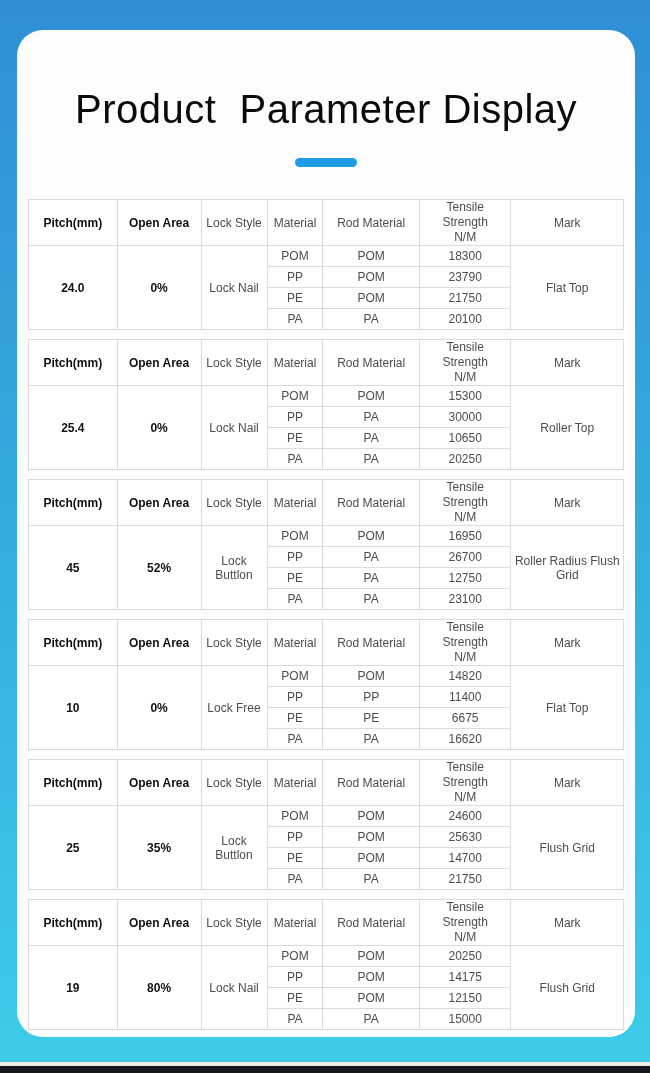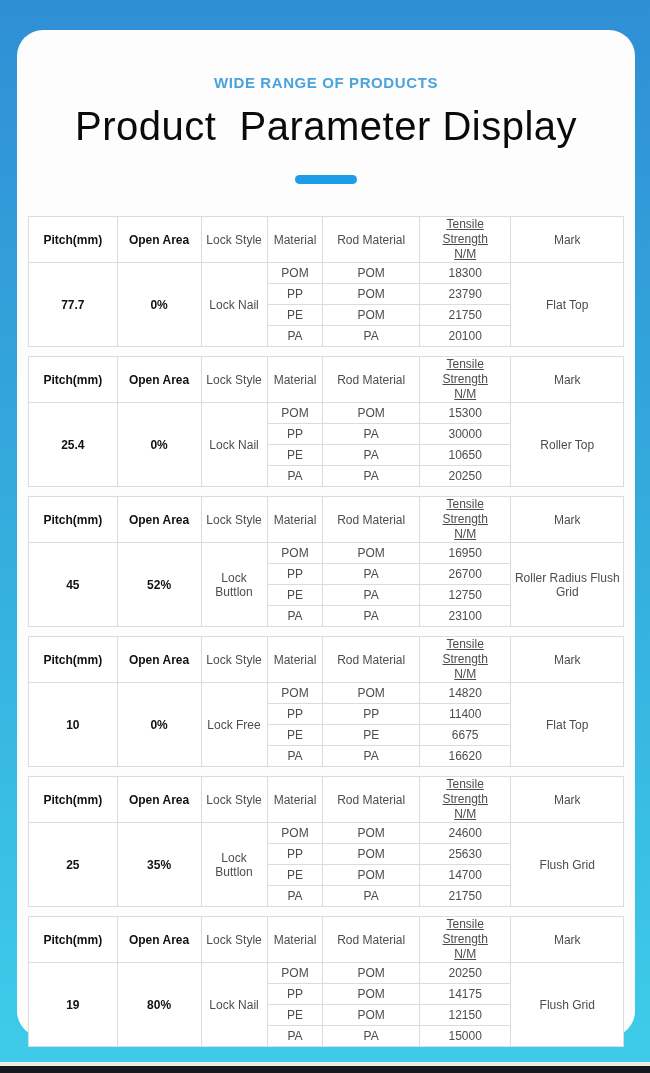--- a/index.html
+++ b/index.html
@@ -40,33 +40,32 @@
   table.ptable th, table.ptable td {
     border:1px solid #dcdcdc; text-align:center; vertical-align:middle;
     font-size:12px; color:#4d4d4d; font-weight:normal; padding:0 3px;
   }
   table.ptable thead tr { height:36px; }
   table.ptable tbody tr { height:21px; }
   table.ptable .b { font-weight:bold; color:#111; }
   table.ptable .pre { white-space:pre-line; line-height:15px; }
 
   .c-pitch { width:14.9%; } .c-open { width:14.1%; } .c-lock { width:11.1%; }
-  .c-mat { width:9.4%; } .c-rod { width:16.2%; } .c-ten { width:15.4%;text-decoration:underline; }
+  .c-mat { width:9.4%; } .c-rod { width:16.2%; } .c-ten { width:15.4%; }
   .c-mark { width:18.9%; }
 
   .strip-light { position:absolute; left:0; top:1062px; width:650px; height:4px; background:#f1ebe5; }
   .strip-dark  { position:absolute; left:0; top:1066px; width:650px; height:7px; background:#15181c; }
 </style>
 </head>
 <body>
 
 <div class="page">
   <div class="card">
 
-    <div class="subtitle">WIDE RANGE OF PRODUCTS</div>
     <div class="title">Product  Parameter Display</div>
     <div class="dash-wrap">
       <span class="dash"></span>
     </div>
 
     <div class="tables">
   <table class="ptable">
     <thead>
       <tr>
         <th class="c-pitch b">Pitch(mm)</th>
@@ -74,21 +73,21 @@
         <th class="c-lock">Lock Style</th>
         <th class="c-mat">Material</th>
         <th class="c-rod">Rod Material</th>
         <th class="c-ten pre">Tensile Strength
 N/M</th>
         <th class="c-mark">Mark</th>
       </tr>
     </thead>
     <tbody>
       <tr>
-        <td rowspan="4" class="b">77.7</td>
+        <td rowspan="4" class="b">24.0</td>
         <td rowspan="4" class="b">0%</td>
         <td rowspan="4">Lock Nail</td>
         <td>POM</td>
         <td>POM</td>
         <td>18300</td>
         <td rowspan="4">Flat Top</td>
       </tr>
       <tr>
         <td>PP</td>
         <td>POM</td>

